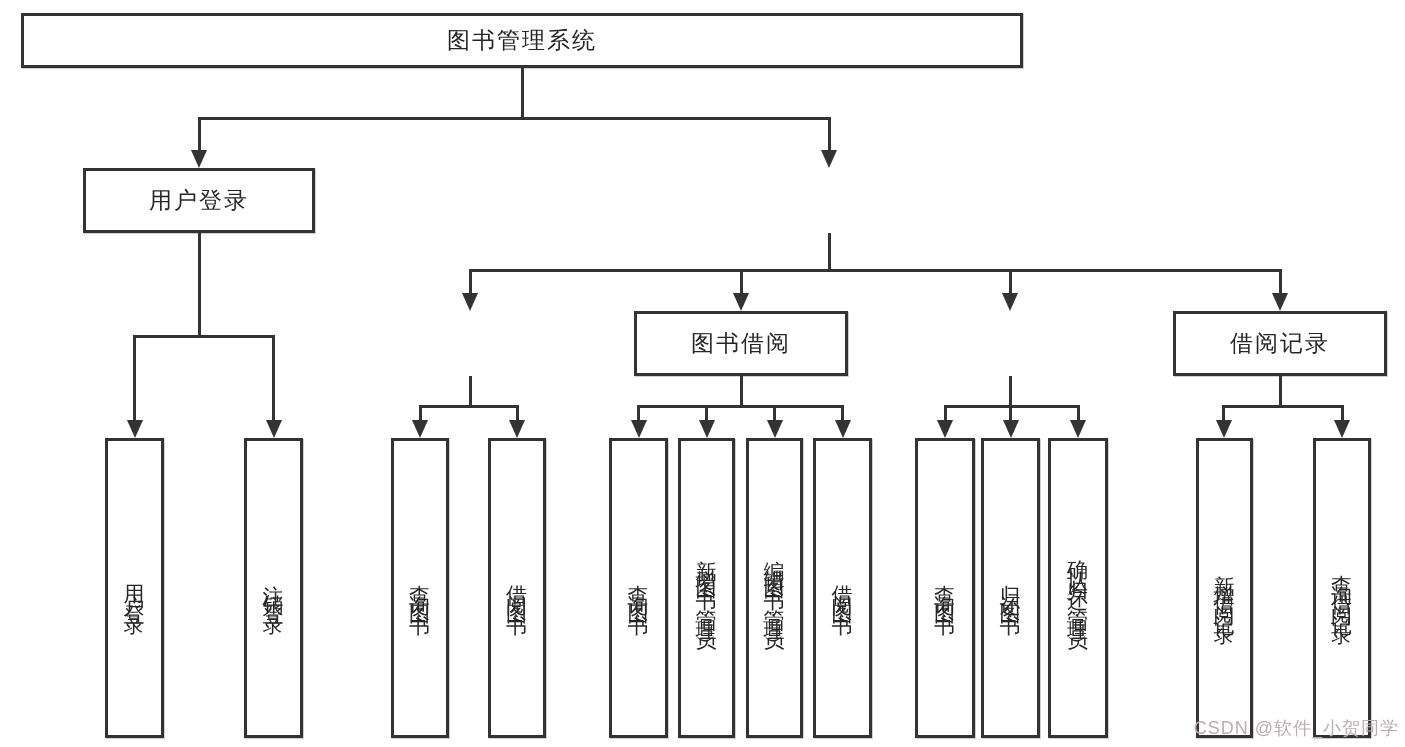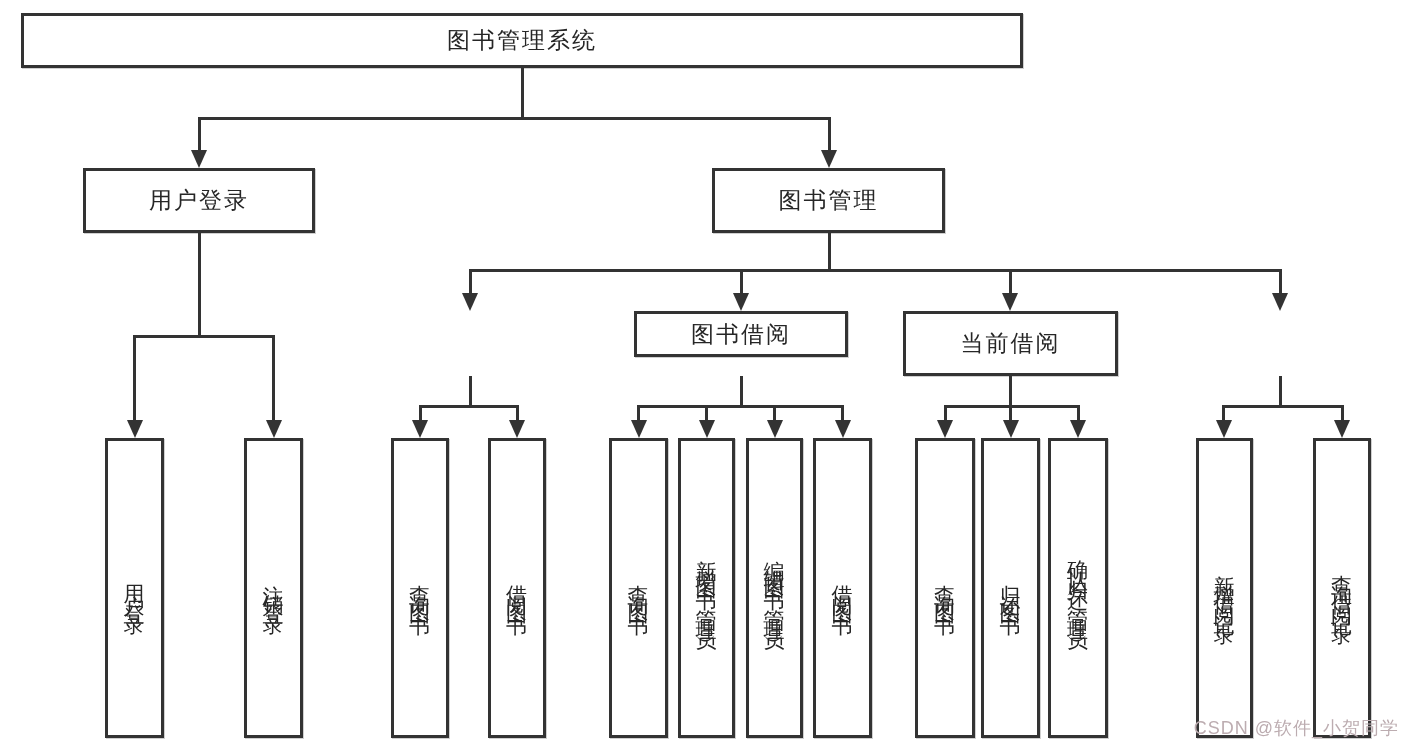--- a/index.html
+++ b/index.html
@@ -63,24 +63,23 @@
   }
 </style>
 </head>
 <body>
 
 <div class="stage">
 
   <div class="box h" style="left:21px;top:13px;width:1002px;height:55px">图书管理系统</div>
 
   <div class="box h" style="left:83px;top:168px;width:232px;height:65px">用户登录</div>
-  <div class="box h" style="left:712px;top:168px;width:233px;height:65px">图书管理</div>
 
-  <div class="box h" style="left:634px;top:311px;width:214px;height:46px">图书借阅</div>
-  <div class="box h" style="left:903px;top:311px;width:215px;height:65px">当前借阅</div>
+  <div class="box h" style="left:634px;top:311px;width:214px;height:65px">图书借阅</div>
+  <div class="box h" style="left:1173px;top:311px;width:214px;height:65px">借阅记录</div>
 
   <div class="box leaf" style="left:105px;top:438px;width:59px;height:300px">用户登录</div>
   <div class="box leaf" style="left:244px;top:438px;width:59px;height:300px">注销登录</div>
 
   <div class="box leaf" style="left:391px;top:438px;width:58px;height:300px">查询图书</div>
   <div class="box leaf" style="left:488px;top:438px;width:58px;height:300px">借阅图书</div>
 
   <div class="box leaf" style="left:609px;top:438px;width:59px;height:300px">查询图书</div>
   <div class="box leaf" style="left:678px;top:438px;width:57px;height:300px">新增图书（管理员）</div>
   <div class="box leaf" style="left:746px;top:438px;width:57px;height:300px">编辑图书（管理员）</div>

